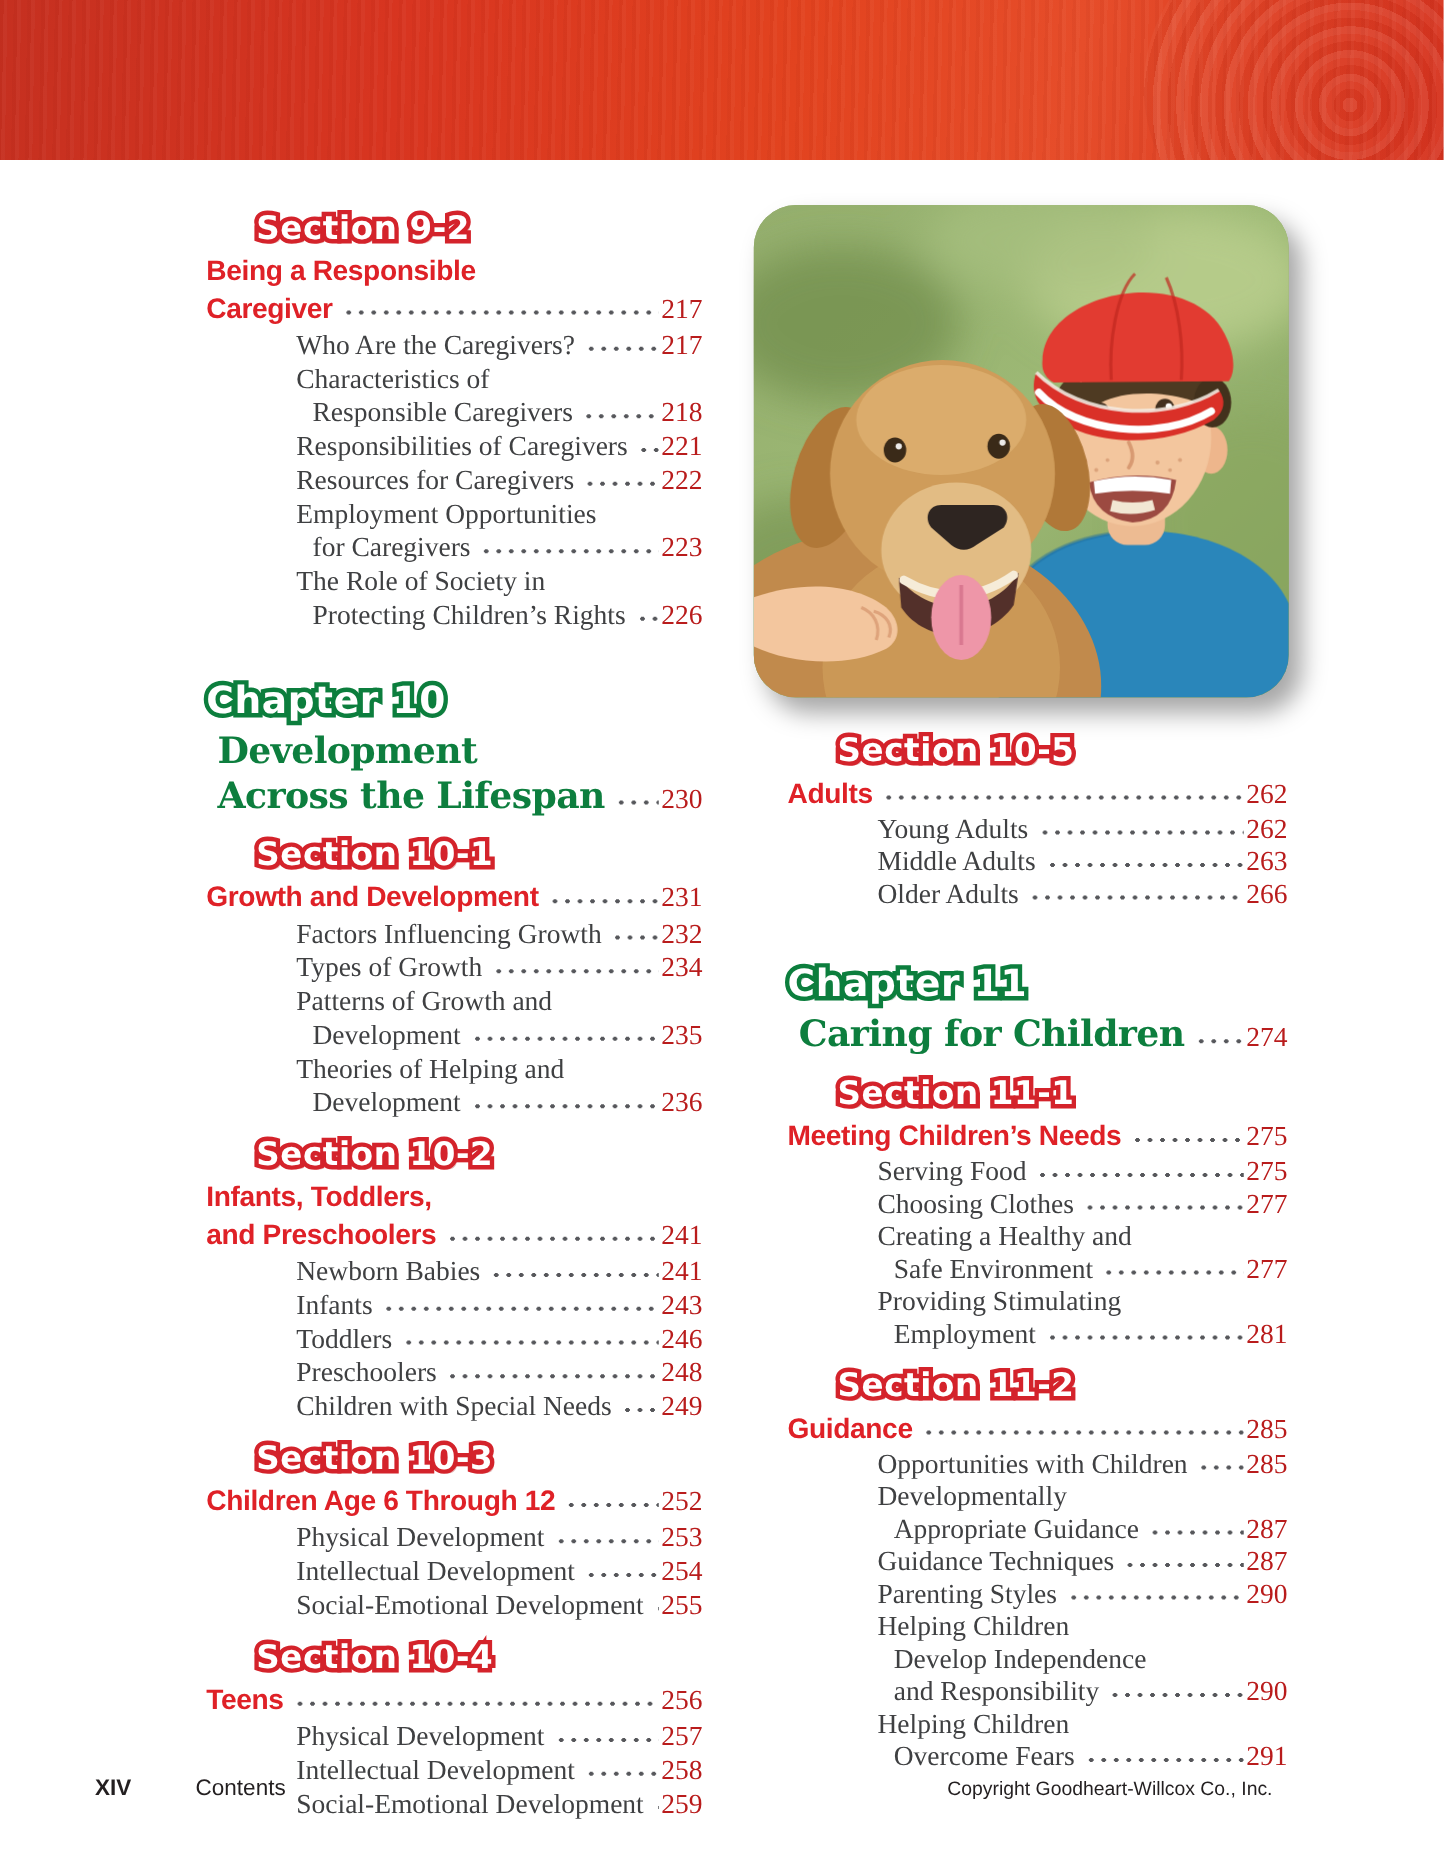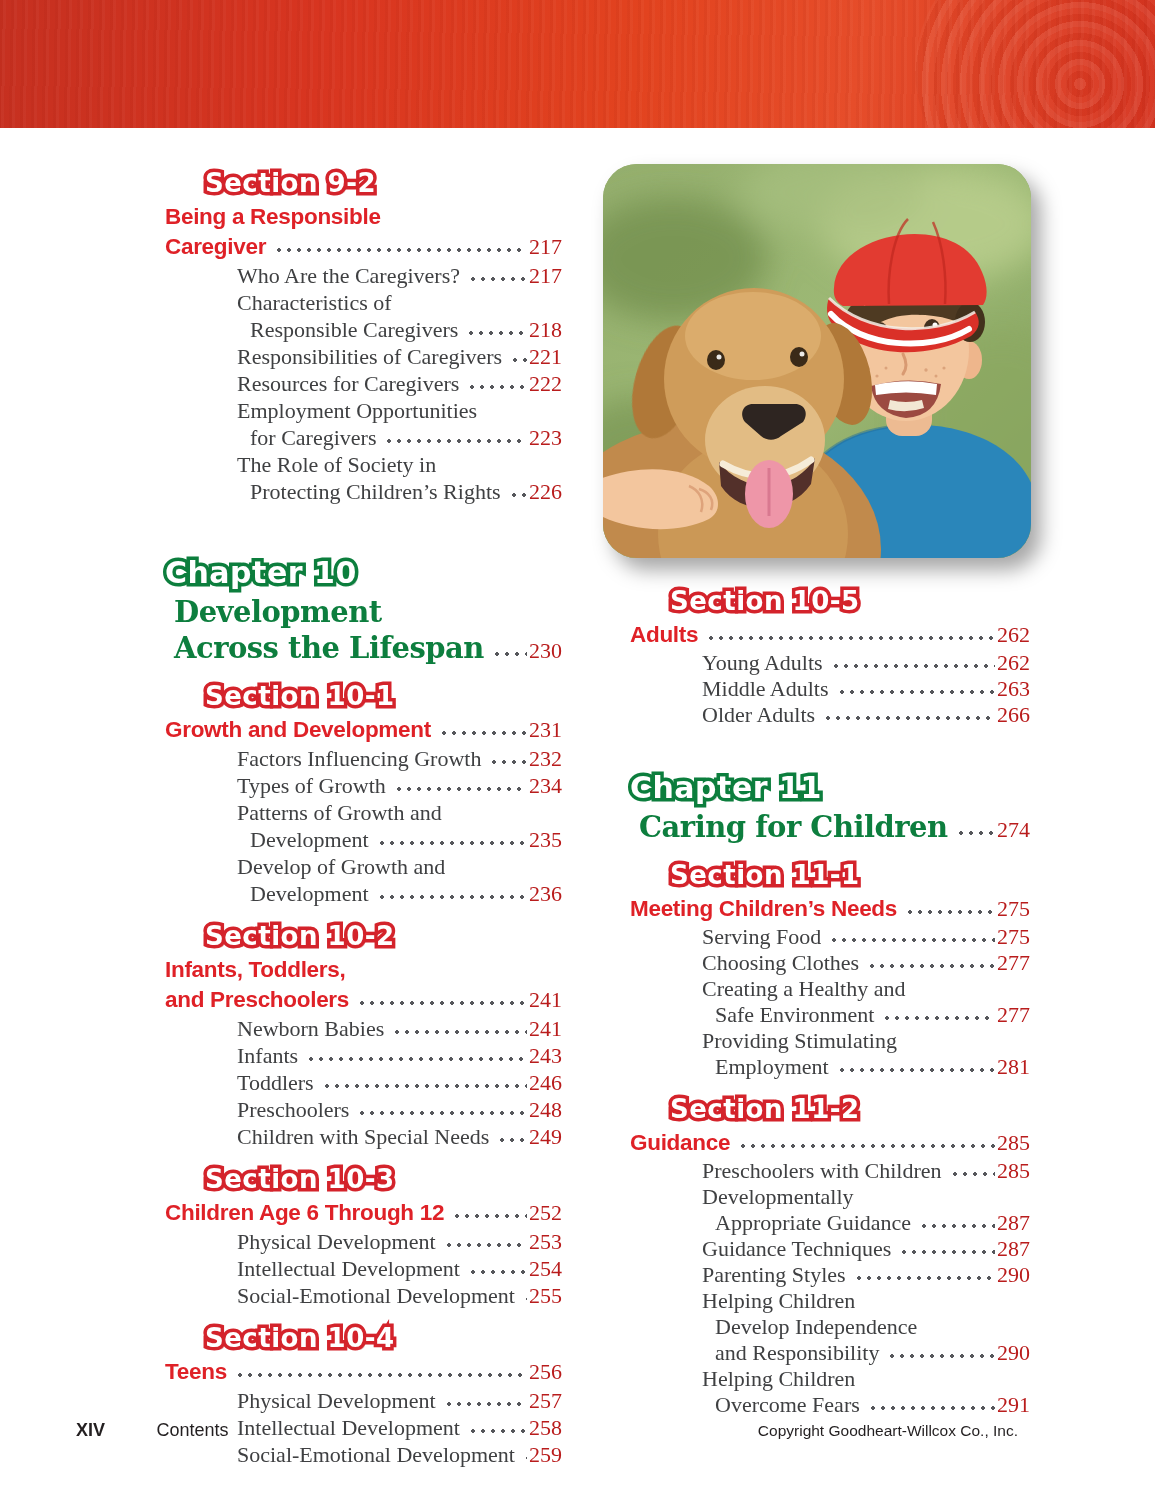--- a/index.html
+++ b/index.html
@@ -56,21 +56,21 @@
   
   .leader{
     flex:1 1 auto;min-width:4px;height:.52em;margin:0 2px 0 8px;align-self:baseline;
     background-image:radial-gradient(circle, #56575b 1.6px, rgba(0,0,0,0) 1.95px);
     background-size:10px 8px;background-repeat:repeat-x;background-position:left bottom;
   }
   .pg{flex:0 0 auto;font-family:"Liberation Serif",serif;font-size:22px;color:#b91c1c;font-weight:normal;letter-spacing:0;}
   
   .sect{margin-top:12px;}
   .sect.first-l{margin-top:16px;}
-  .chapter{margin-top:48px;margin-bottom:10px;}
+  .chapter{margin-top:36px;margin-bottom:10px;}
   .col-r .chapter{margin-top:40px;}
   .sect.after-photo{margin-top:26px;}
   .sect.after-ch{margin-top:10px;}
   
   .photo{
     width:428px;height:394px;margin:14px 0 0 -27px;border-radius:34px;overflow:hidden;
     box-shadow:10px 12px 20px rgba(0,0,0,0.35);background:#8ea767;
   }
   .photo svg{display:block;}
   
@@ -169,21 +169,21 @@
       </div>
       <div>
         <div class="eline">Patterns of Growth and</div>
         <div class="erow">
           <span class="etext cont">Development</span>
           <span class="leader"></span>
           <span class="pg">235</span>
         </div>
       </div>
       <div>
-        <div class="eline">Develop of Growth and</div>
+        <div class="eline">Theories of Helping and</div>
         <div class="erow">
           <span class="etext cont">Development</span>
           <span class="leader"></span>
           <span class="pg">236</span>
         </div>
       </div>
     </div>
 
     <div class="sect">
       <div class="bubble sec red-b" data-text="Section 10-2">Section 10-2</div>
@@ -420,21 +420,21 @@
     </div>
 
     <div class="sect">
       <div class="bubble sec red-b" data-text="Section 11-2">Section 11-2</div>
       <div class="strow">
         <span class="sttext">Guidance</span>
         <span class="leader"></span>
         <span class="pg">285</span>
       </div>
       <div class="entry">
-        <span class="etext">Preschoolers with Children</span>
+        <span class="etext">Opportunities with Children</span>
         <span class="leader"></span>
         <span class="pg">285</span>
       </div>
       <div>
         <div class="eline">Developmentally</div>
         <div class="erow">
           <span class="etext cont">Appropriate Guidance</span>
           <span class="leader"></span>
           <span class="pg">287</span>
         </div>

